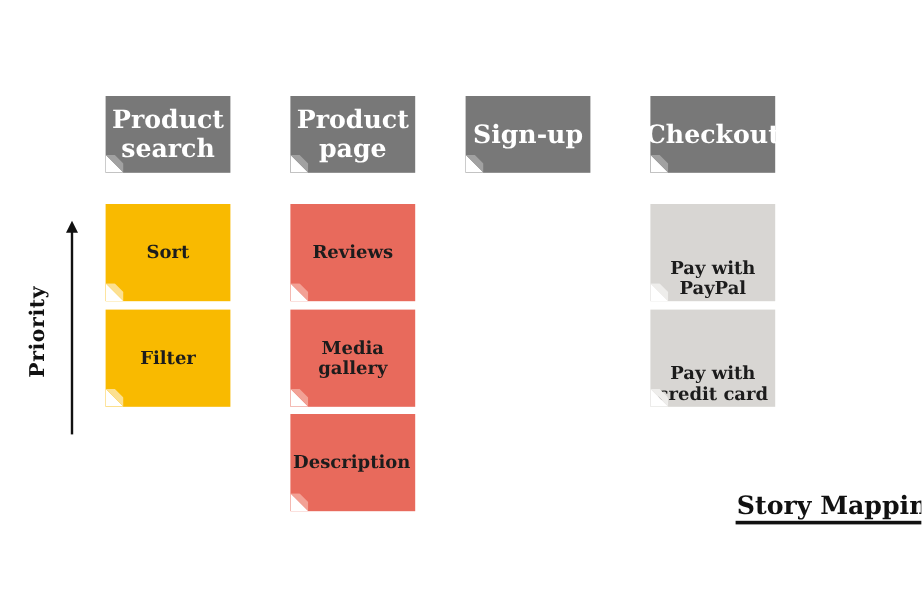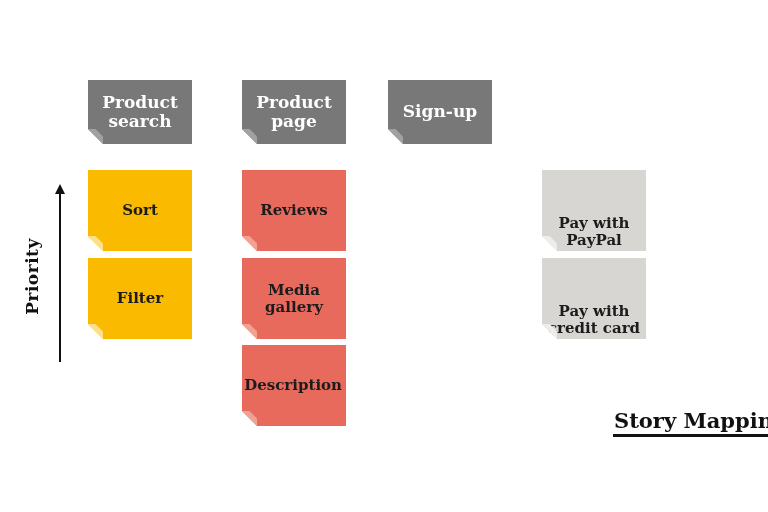--- a/index.html
+++ b/index.html
@@ -40,21 +40,21 @@
   }
   
   .note::after {
     content: "";
     position: absolute;
     left: 0; bottom: 0;
     width: 15px; height: 15px;
     clip-path: polygon(0 0, 100% 100%, 100% 50%, 50% 0);
   }
 
-  .header-note { height: 64px; font-size: 17px; }
+  .header-note { height: 64px; font-size: 21px; }
   .sticky-note { font-size: 15px; }
 
   
   .c-gray   { background: var(--gray,   #787878); color: var(--text-light, #ffffff); }
   .c-gray::after   { background: var(--gray-flap,   #a1a1a1); }
   .c-yellow { background: var(--yellow, #f9ba00); color: var(--text-dark, #1c1c1c); }
   .c-yellow::after { background: var(--yellow-flap, #fce091); }
   .c-coral  { background: var(--coral,  #e86a5c); color: var(--text-dark, #1c1c1c); }
   .c-coral::after  { background: var(--coral-flap,  #f2a195); }
   .c-amber  { background: var(--amber,  #f8b455); color: var(--text-dark, #1c1c1c); }
@@ -123,20 +123,23 @@
 
   <div class="note header-note c-gray col1 rowH">
     <span>Product search</span>
   </div>
   <div class="note header-note c-gray col2 rowH">
     <span>Product page</span>
   </div>
   <div class="note header-note c-gray col3 rowH">
     <span>Sign-up</span>
   </div>
+  <div class="note header-note c-gray col4 rowH">
+    <span>Checkout</span>
+  </div>
 
   <div class="note sticky-note c-yellow col1 row1">
     <span>Sort</span>
   </div>
   <div class="note sticky-note c-yellow col1 row2">
     <span>Filter</span>
   </div>
 
   <div class="note sticky-note c-coral col2 row1">
     <span>Reviews</span>

